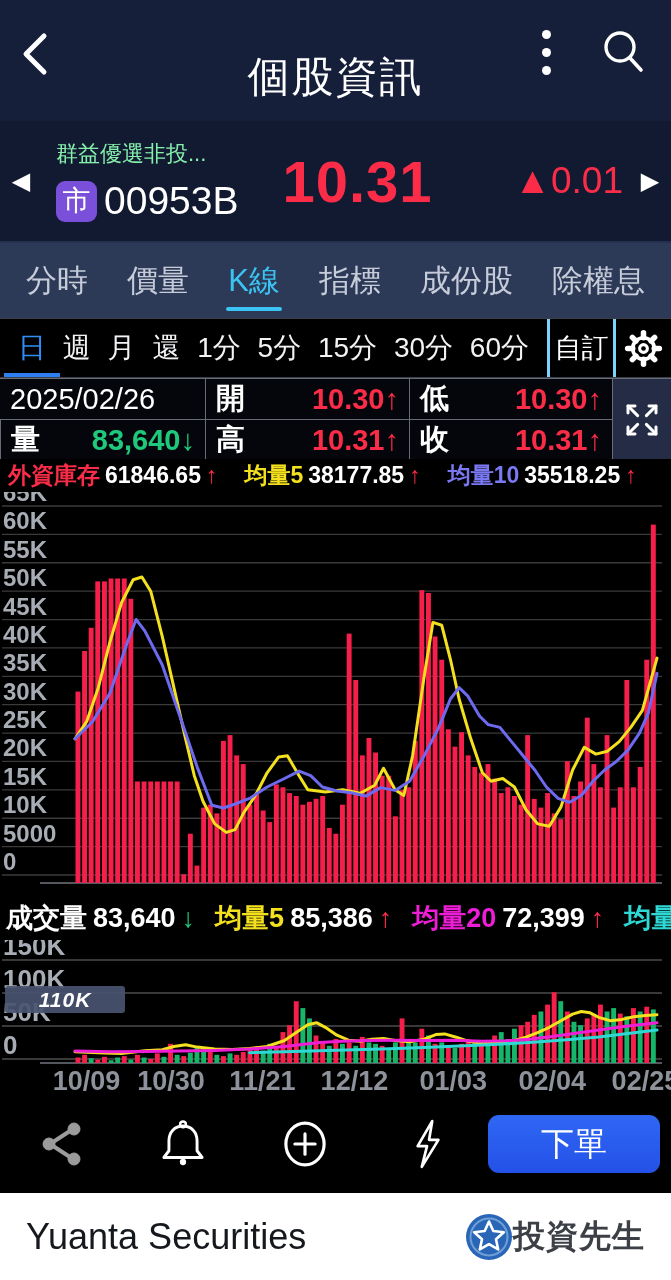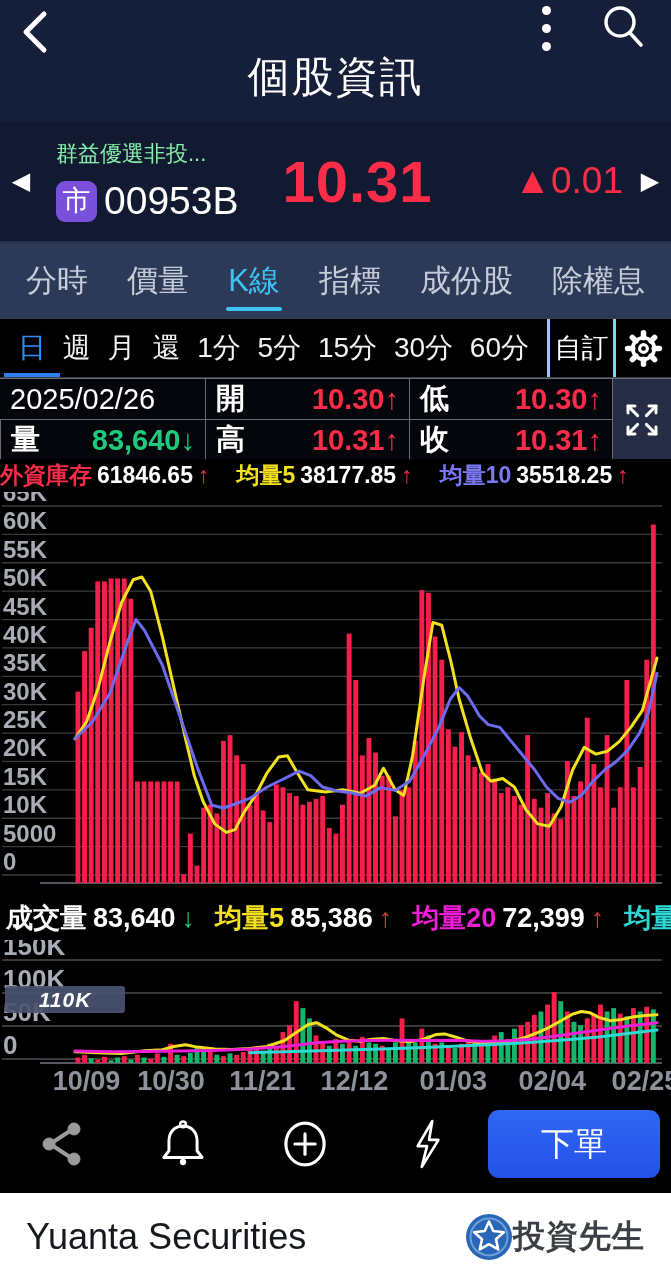--- a/index.html
+++ b/index.html
@@ -2,21 +2,21 @@
 <html><head>
 <meta charset="utf-8">
 <style>
   html,body{margin:0;padding:0;background:#000;}
   *{box-sizing:border-box;}
   #app{position:relative;width:671px;height:1280px;background:#000;overflow:hidden;
        font-family:"Liberation Sans","DejaVu Sans",sans-serif;-webkit-font-smoothing:antialiased;}
   .abs{position:absolute;left:0;right:0;}
 
   
-  .header{top:0;height:121px;background:#161f3a;display:flex;align-items:flex-start;padding:0 22px 16px 18px;}
+  .header{top:0;height:121px;background:#161f3a;display:flex;align-items:center;padding:0 22px 16px 18px;}
   .hdr-title{position:absolute;left:0;right:0;bottom:16px;text-align:center;color:#fff;font-size:42px;font-weight:500;letter-spacing:2px;}
   .hdr-right{margin-left:auto;display:flex;align-items:center;gap:40px;z-index:2;}
   .dots{display:flex;flex-direction:column;gap:9px;padding:4px 6px;}
   .dots i{width:9px;height:9px;border-radius:50%;background:#fff;}
 
   
   .stockbar{top:121px;height:122px;background:#111a31;display:flex;align-items:center;border-bottom:2px solid #233050;}
   .nav-arrow{width:42px;text-align:center;color:#fff;font-size:24px;flex:none;}
   .stock-left{width:212px;flex:none;padding-left:14px;}
   .stock-name{color:#86efac;font-size:22px;margin-bottom:10px;white-space:nowrap;}
@@ -50,40 +50,40 @@
   .qc-bottom{border-bottom:1px solid #676c76;}
   .q-label{color:#fff;font-size:29px;}
   .q-val{margin-left:auto;font-size:29px;}
   .q-date{color:#fff;font-size:29px;font-weight:500;}
   .red{color:#fb2c48;} .green{color:#1fc97c;}
   .yellow{color:#f3e01e;} .mablue{color:#7a78f2;} .magenta{color:#ee1ed6;} .macyan{color:#2ed8d5;} .white{color:#fff;}
   .expand-cell{grid-row:1 / span 2;grid-column:4;background:#242d45;border:1px solid #676c76;border-right:none;
                display:flex;align-items:center;justify-content:center;cursor:pointer;}
 
   
-  .legend1{top:459px;height:33px;background:#000;display:flex;align-items:center;font-size:23px;font-weight:700;white-space:nowrap;}
+  .legend1{top:459px;height:33px;background:#000;display:flex;align-items:center;padding-left:8px;font-size:23px;font-weight:700;white-space:nowrap;}
   .legend1 span{margin-right:5px;}
   .lgap{margin-left:22px;}
   .legend2{top:897px;height:42px;background:#000;display:flex;align-items:center;padding-left:6px;font-size:27px;font-weight:700;white-space:nowrap;overflow:hidden;}
   .legend2 span{margin-right:6px;}
   .lgap2{margin-left:14px;}
 
   svg text{font-family:"Liberation Sans","DejaVu Sans",sans-serif;}
   .chart1{top:492px;height:400px;} .chart2{top:940px;height:155px;}
   .chart1,.chart2{width:671px;display:block;background:#000;}
 
   
   .vol-badge{position:absolute;left:5px;top:986px;width:120px;height:27px;background:rgba(74,84,112,.92);
              border-radius:3px;color:#fff;font-size:21px;font-weight:700;font-style:italic;
              display:flex;align-items:center;justify-content:center;letter-spacing:1px;}
 
   
   .toolbar{top:1095px;height:98px;background:#000;display:flex;align-items:center;}
   .tool{width:122px;display:flex;justify-content:center;align-items:center;cursor:pointer;}
-  .order-btn{width:172px;height:68px;margin-right:10px;border:none;border-radius:11px;cursor:pointer;
+  .order-btn{width:172px;height:58px;margin-right:10px;border:none;border-radius:11px;cursor:pointer;
              background:linear-gradient(180deg,#2f67f4,#2451e8);color:#fff;font-size:33px;
              font-family:inherit;display:flex;align-items:center;justify-content:center;}
 
   
   .footer{top:1193px;height:87px;background:#fff;display:flex;align-items:center;padding:0 26px;}
   .brand{color:#15181d;font-size:36px;}
   .app-logo{margin-left:auto;display:flex;align-items:center;gap:0;}
   .app-name{color:#3c4046;font-size:32px;font-weight:700;letter-spacing:1px;}
 </style>
 </head>

